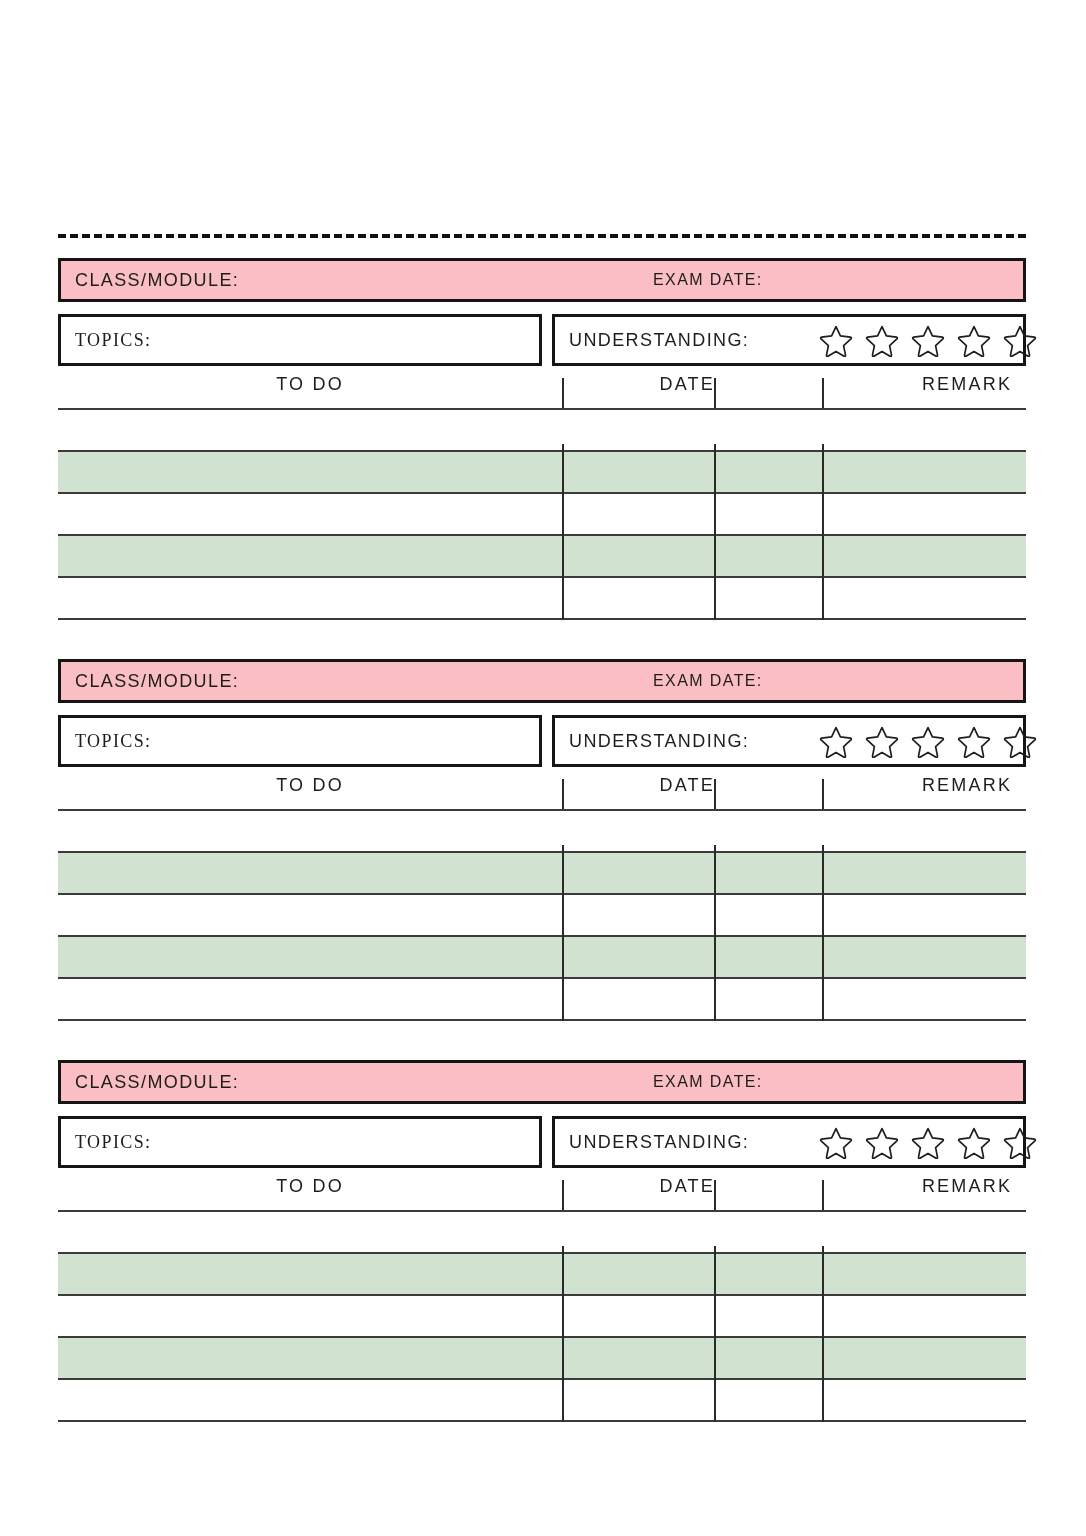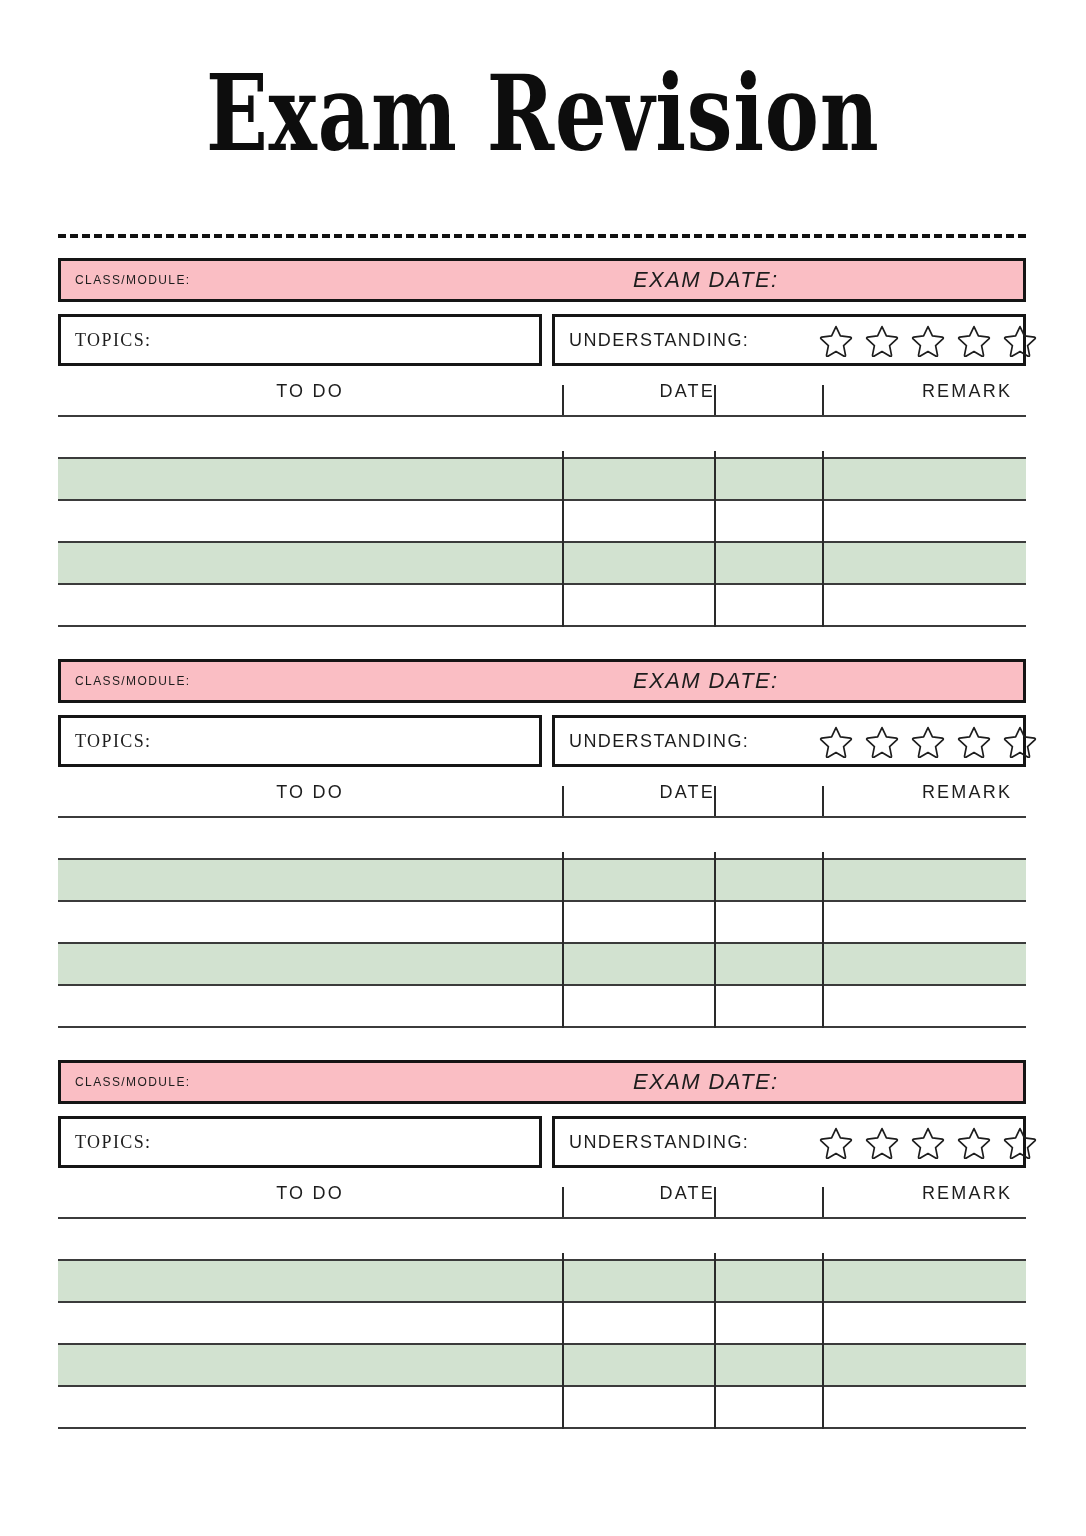--- a/index.html
+++ b/index.html
@@ -66,33 +66,32 @@
     position: relative;
     box-sizing: border-box;
     height: 44px;
     background: #FABEC4;
     border: 3px solid #151515;
     display: flex;
     align-items: center;
   }
   .pink-bar .lbl-class {
     margin-left: 14px;
-    font-size: 12px;
+    font-size: 18px;
     letter-spacing: 1.4px;
     color: #1d1d1d;
     white-space: nowrap;
   }
   .pink-bar .lbl-exam {
     position: absolute;
-    left: 572px;
-    font-size: 22px;
+    left: 592px;
+    font-size: 16px;
     letter-spacing: 1.4px;
     color: #1d1d1d;
     white-space: nowrap;
-    font-style: italic;
   }
 
   .mid-row {
     position: relative;
     margin-top: 12px;
     height: 52px;
   }
   .topics-box {
     position: absolute;
     left: 0;
@@ -136,21 +135,21 @@
     display: flex;
     align-items: center;
     margin-left: 22px;
     gap: 12px;
   }
   .star svg { display: block; }
 
   
   .tbl {
     position: relative;
-    margin-top: 15px;
+    margin-top: 8px;
     width: 968px;
   }
   .tbl-head {
     position: relative;
     height: 34px;
   }
   .th {
     position: absolute;
     top: 0;
     font-size: 18px;
@@ -195,23 +194,20 @@
     width: 968px;
     bottom: 0;
   }
   .tbl-lines .vline { top: 0; bottom: 0; height: 100%; }
 </style>
 </head>
 <body>
 
 <div class="page">
 
-  <div class="title-wrap">
-    <div class="title">Exam Revision</div>
-  </div>
 
   <div class="dashed-rule"></div>
 
   <div class="section" id="sec1" style="top:258px;">
 
     <div class="pink-bar">
       <span class="lbl-class">CLASS/MODULE:</span>
       <span class="lbl-exam">EXAM DATE:</span>
     </div>
 

